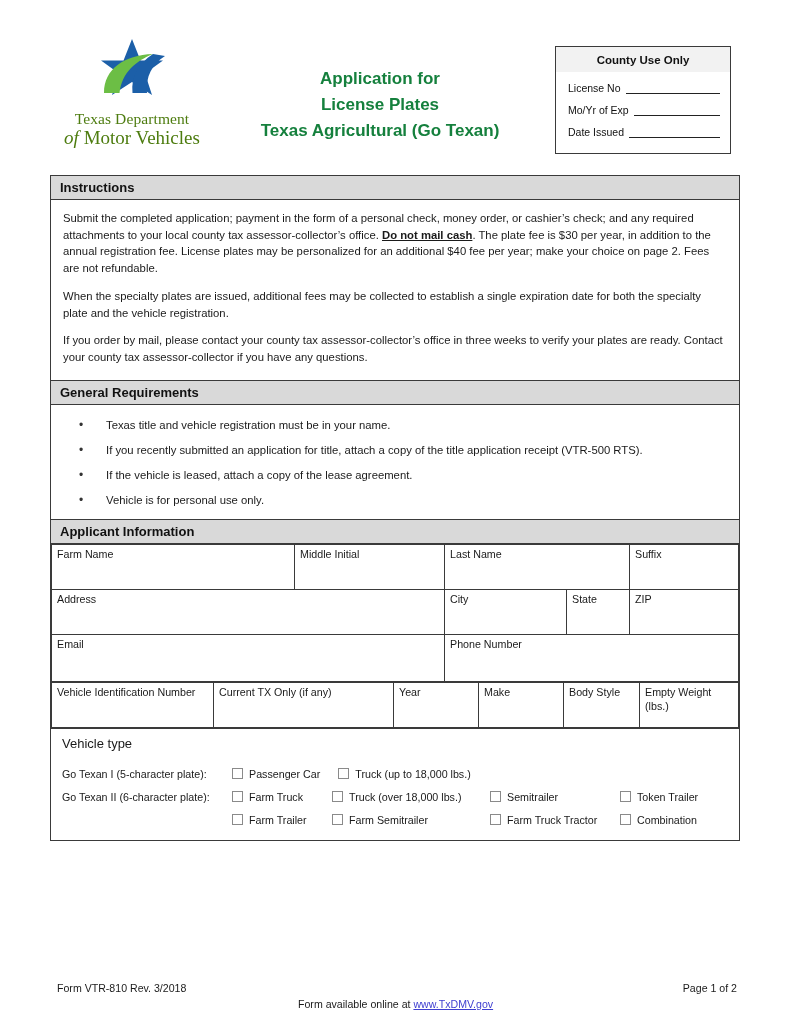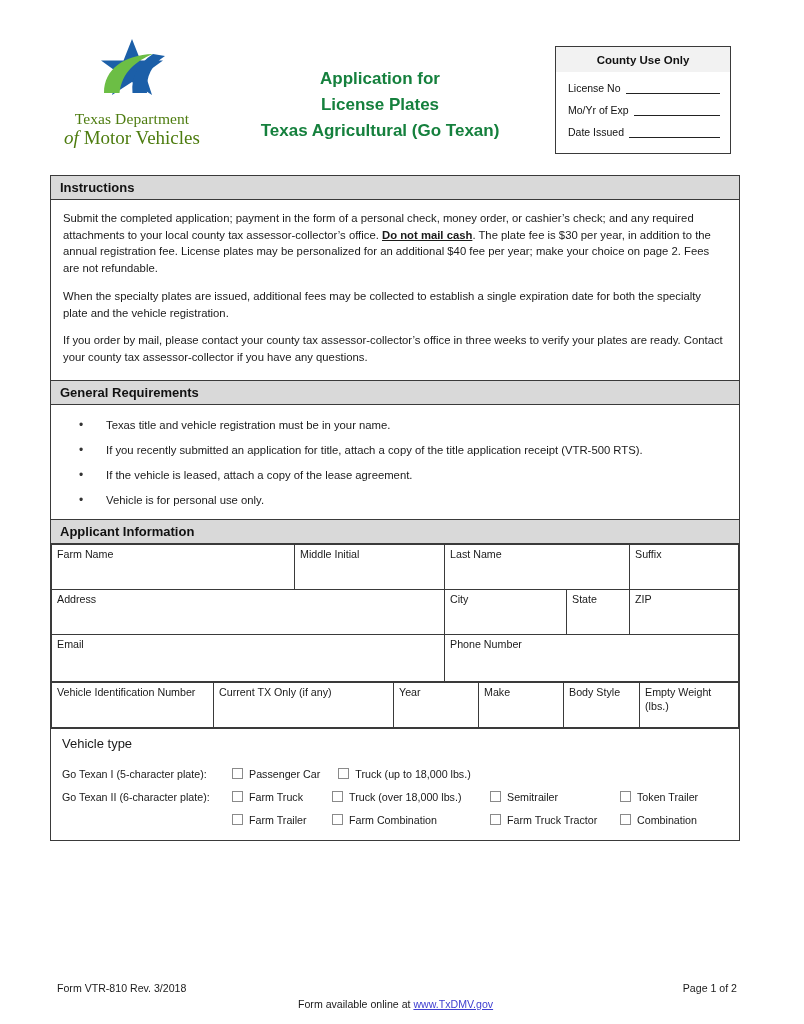--- a/index.html
+++ b/index.html
@@ -243,21 +243,21 @@
       </div>
 
       <div class="vt-row">
         <span class="vt-lead"></span>
         <label class="opt" style="width:100px;flex:0 0 100px">
           <span class="cbx"></span>
           <span class="txt">Farm Trailer</span>
         </label>
         <label class="opt" style="width:158px;flex:0 0 158px">
           <span class="cbx"></span>
-          <span class="txt">Farm Combination</span>
+          <span class="txt">Farm Semitrailer</span>
         </label>
         <label class="opt" style="width:130px;flex:0 0 130px">
           <span class="cbx"></span>
           <span class="txt">Farm Truck Tractor</span>
         </label>
         <label class="opt">
           <span class="cbx"></span>
           <span class="txt">Combination</span>
         </label>
       </div>

